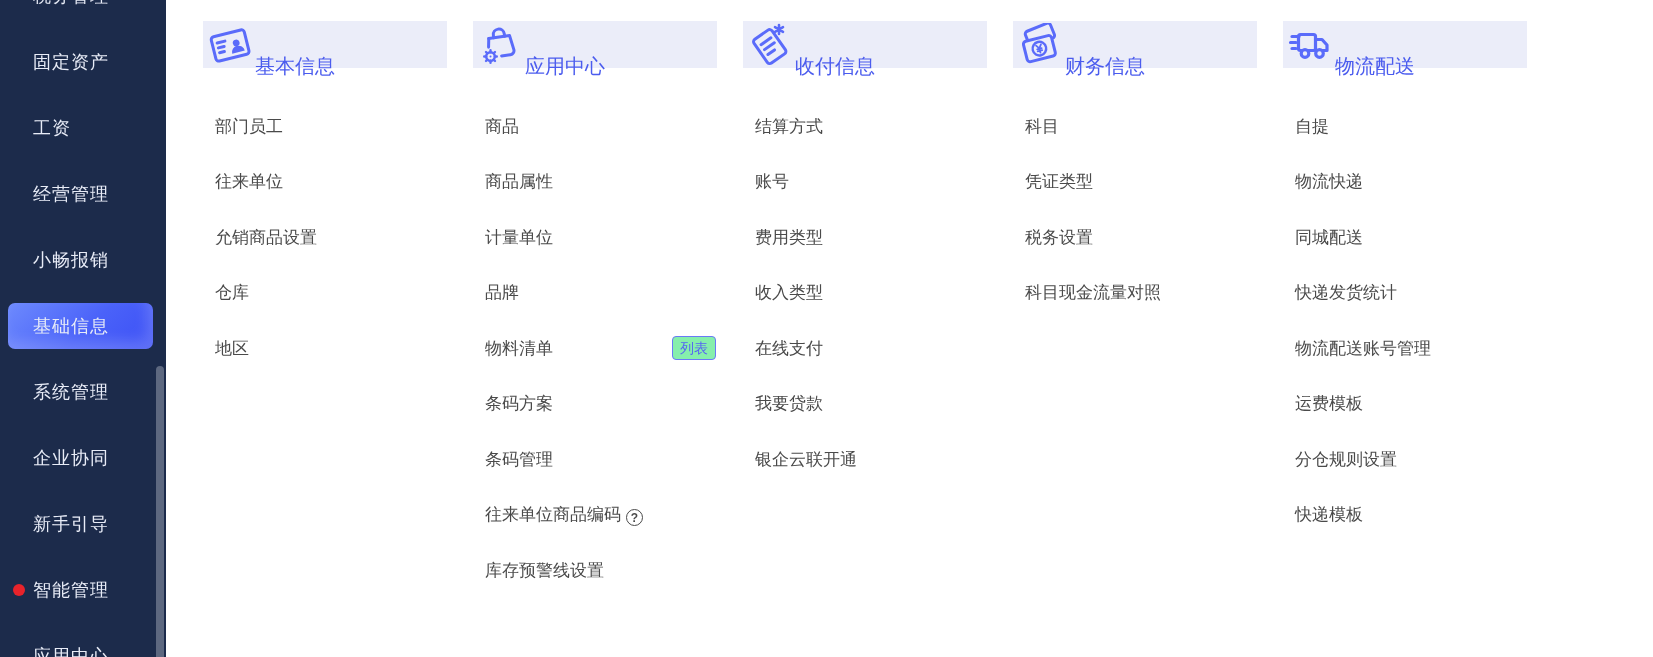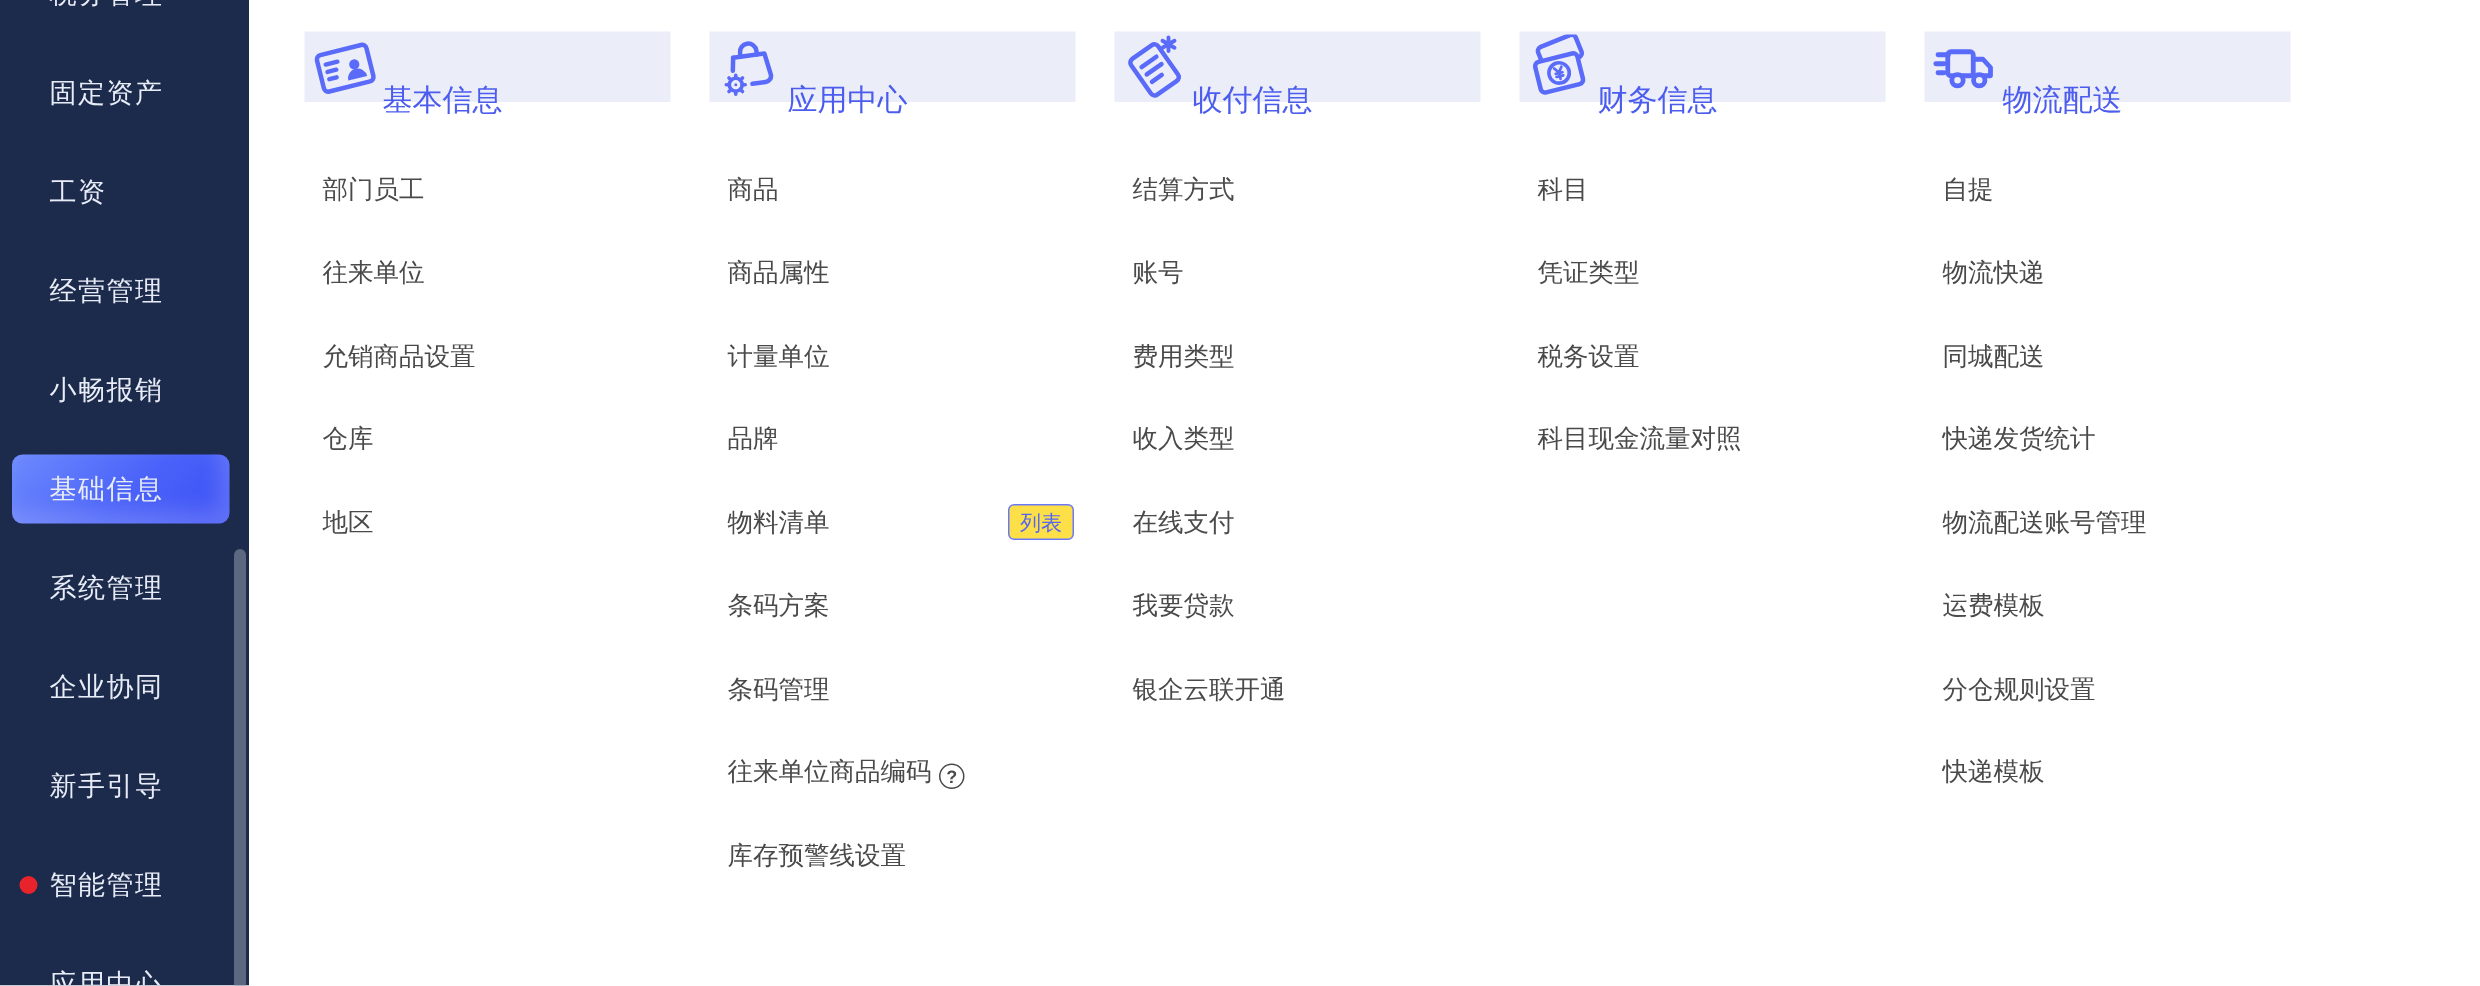--- a/index.html
+++ b/index.html
@@ -48,21 +48,21 @@
   .col-icon { width: 46px; height: 46px; display: flex; align-items: center; justify-content: center; flex: 0 0 46px; }
   .col-icon svg { width: 44px; height: 44px; display: block; }
   .col-title { font-size: 20px; font-weight: 400; color: #4b5cee; margin-left: 2px; white-space: nowrap; margin-top: 44px; }
   .col-items { list-style: none; margin-top: 14px; }
   .col-item {
     height: 55.5px; display: flex; align-items: flex-end; padding-left: 12px;
     font-size: 17px; color: #4a4a4a; cursor: pointer; white-space: nowrap;
   }
   .badge {
     margin-left: auto; margin-right: 27px;
-    border: 1px solid #6a79f7; color: #5565f2; background: #fde047;
+    border: 1px solid #6a79f7; color: #5565f2; background: #86efac;
     font-size: 14px; line-height: 1; padding: 4px 7px; border-radius: 4px;
   }
   .help {
     display: inline-flex; align-items: center; justify-content: center;
     width: 17px; height: 17px; margin-left: 5px;
     border: 1.4px solid #4a4a4a; border-radius: 50%;
     font-size: 12px; font-weight: bold; color: #4a4a4a; line-height: 1;
   }
 </style>
 </head>

